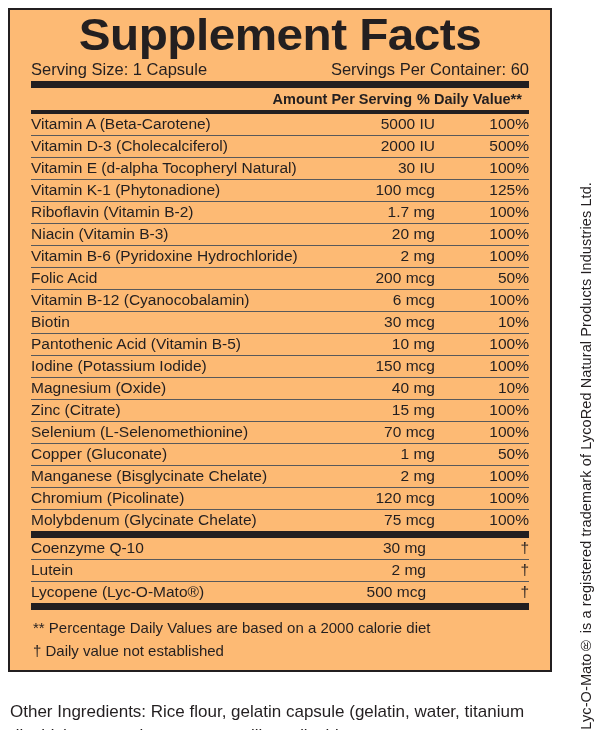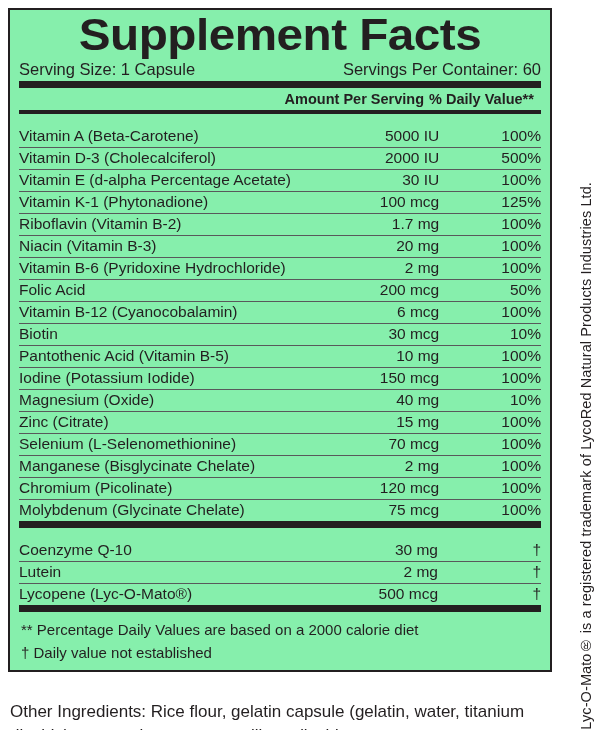--- a/index.html
+++ b/index.html
@@ -38,23 +38,23 @@
   }
 
   
   #facts-panel {
     position: absolute;
     left: 8px;
     top: 8px;
     width: 544px;
     height: 664px;
     border: 2px solid #231f20;
-    background: #86efac;
+    background: #fdba74;
     box-sizing: border-box;
-    padding: 0 9px;
+    padding: 0 21px;
   }
 
   #facts-title {
     font-size: 45px;
     font-weight: bold;
     line-height: 1.0;
     letter-spacing: -0.5px;
     margin: 2px 0 0 0;
     text-align: center;
     transform: scaleX(1.06);
@@ -83,21 +83,20 @@
     padding: 3px 0 3px 0;
     white-space: nowrap;
   }
   .col-head-amount { width: 150px; text-align: right; }
   .col-head-dv     { width: 115px; text-align: center; padding-right: 2px; }
 
   table.facts {
     width: 100%;
     border-collapse: collapse;
     font-size: 15.5px;
-    margin-top: 12px;
   }
   table.facts td {
     padding: 1px 0 2px 0;
     vertical-align: baseline;
     border-bottom: 1px solid #58595b;
     white-space: nowrap;
   }
   table.facts tr.last-of-block td { border-bottom: none; }
   td.nutrient { text-align: left; }
   td.amount   { text-align: right; width: 150px; padding-right: 12px; }
@@ -150,21 +149,21 @@
           <td class="nutrient">Vitamin A (Beta-Carotene)</td>
           <td class="amount">5000 IU</td>
           <td class="dv">100%</td>
         </tr>
         <tr>
           <td class="nutrient">Vitamin D-3 (Cholecalciferol)</td>
           <td class="amount">2000 IU</td>
           <td class="dv">500%</td>
         </tr>
         <tr>
-          <td class="nutrient">Vitamin E (d-alpha Percentage Acetate)</td>
+          <td class="nutrient">Vitamin E (d-alpha Tocopheryl Natural)</td>
           <td class="amount">30 IU</td>
           <td class="dv">100%</td>
         </tr>
         <tr>
           <td class="nutrient">Vitamin K-1 (Phytonadione)</td>
           <td class="amount">100 mcg</td>
           <td class="dv">125%</td>
         </tr>
         <tr>
           <td class="nutrient">Riboflavin (Vitamin B-2)</td>
@@ -213,20 +212,25 @@
         </tr>
         <tr>
           <td class="nutrient">Zinc (Citrate)</td>
           <td class="amount">15 mg</td>
           <td class="dv">100%</td>
         </tr>
         <tr>
           <td class="nutrient">Selenium (L-Selenomethionine)</td>
           <td class="amount">70 mcg</td>
           <td class="dv">100%</td>
+        </tr>
+        <tr>
+          <td class="nutrient">Copper (Gluconate)</td>
+          <td class="amount">1 mg</td>
+          <td class="dv">50%</td>
         </tr>
         <tr>
           <td class="nutrient">Manganese (Bisglycinate Chelate)</td>
           <td class="amount">2 mg</td>
           <td class="dv">100%</td>
         </tr>
         <tr>
           <td class="nutrient">Chromium (Picolinate)</td>
           <td class="amount">120 mcg</td>
           <td class="dv">100%</td>

